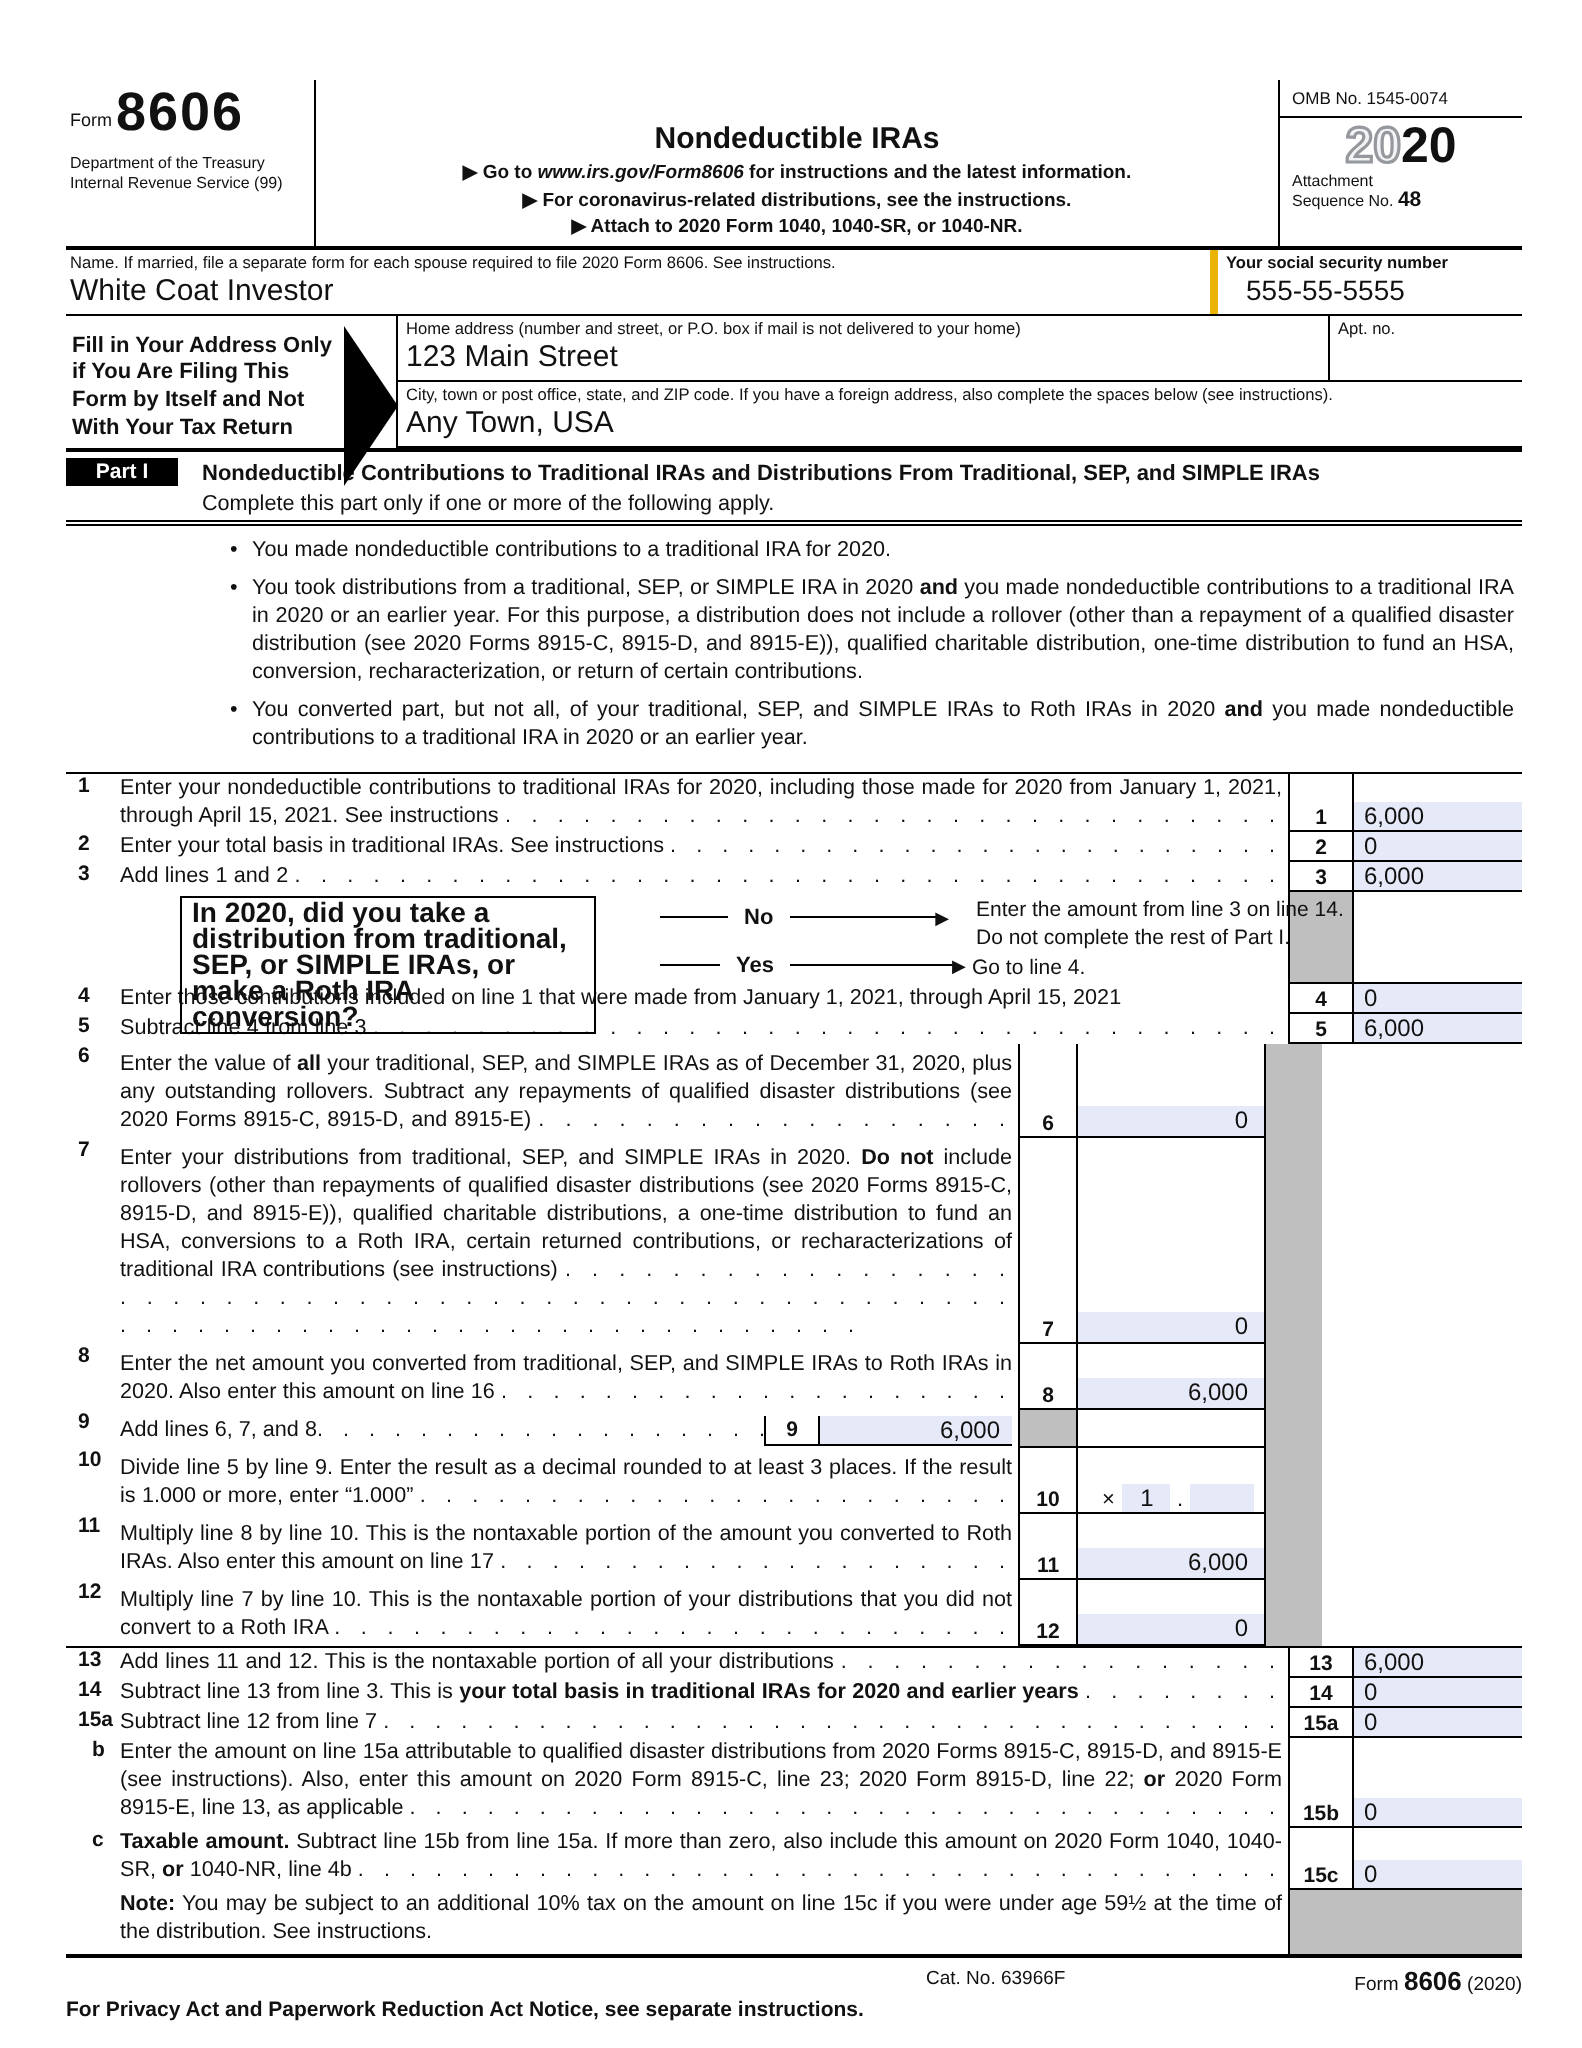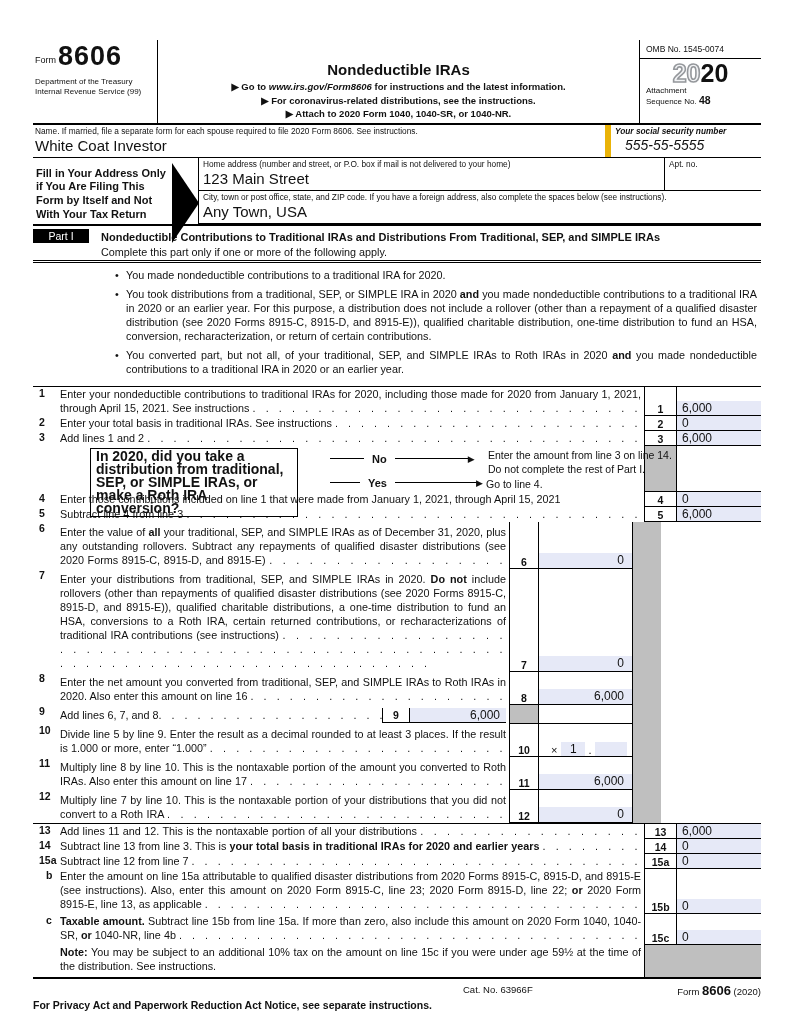--- a/index.html
+++ b/index.html
@@ -25,41 +25,41 @@
   .yr-b { font-weight:bold; }
   .attach { padding-left:6px; font-size:8px; line-height:9.5px; padding-bottom:2px; }
   .attach .seqnum { font-size:10.5px; font-weight:bold; }
 
   
   .name-row { display:flex; border-bottom:1px solid #000; }
   .name-cell { flex:1; padding:1px 4px 2px 2px; }
   .lab { font-size:8.3px; line-height:10px; }
   .lab.b { font-weight:bold; }
   .fieldval { font-size:15px; line-height:19px; }
-  .ssn-cell { width:156px; border-left:6px solid #eab308; padding:1px 4px 2px;font-style:italic; }
+  .ssn-cell { width:156px; border-left:4px solid #eab308; padding:1px 4px 2px; }
   .ssn-cell .fieldval { font-size:14px; padding-left:10px; }
 
   
   .addr { display:flex; border-bottom:2.5px solid #000; }
   .addr-side { width:165px; position:relative; padding:9px 32px 0 3px; font-weight:bold; font-size:11px; line-height:13.8px; }
   .addr-arrow { position:absolute; right:-1px; top:5px; width:0; height:0;
      border-left:27px solid #000; border-top:40px solid transparent; border-bottom:40px solid transparent; }
   .addr-fields { flex:1; border-left:1px solid #000; }
   .af-rowA { display:flex; border-bottom:1px solid #000; }
   .home-cell { flex:1; border-right:1px solid #000; padding:1px 4px 2px; }
   .apt-cell { width:96px; padding:1px 4px; }
   .city-cell { border-bottom:1px solid #000; padding:1px 4px 2px; }
   .af-rowC { display:flex; height:24px; }
   .fcell1 { width:202px; border-right:1px solid #000; padding:1px 4px; }
   .fcell2 { width:202px; border-right:1px solid #000; padding:1px 4px; }
   .fcell3 { flex:1; padding:1px 4px; }
 
   
   .part-hdr { display:flex; align-items:flex-start; padding:3px 0 0; }
-  .badge { background:#000; color:#fff; font-weight:normal; font-size:10.5px; width:56px; text-align:center; padding:1px 0; margin-right:12px; }
+  .badge { background:#000; color:#fff; font-weight:bold; font-size:10.5px; width:56px; text-align:center; padding:1px 0; margin-right:12px; }
   .pt-title { font-size:11px; font-weight:bold; line-height:14px; padding-top:1px; }
   .pt-sub { font-size:10.8px; margin-left:68px; padding:2px 0 2px; }
   .dblrule { height:3px; border-top:1px solid #000; border-bottom:1px solid #000; }
 
   
   .bullets { padding:5px 0 5px 82px; }
   .bullet { display:flex; font-size:10.8px; line-height:14px; margin-bottom:5px; }
   .bdot { width:11px; }
   .btext { flex:1; text-align:justify; padding-right:4px; }
 

